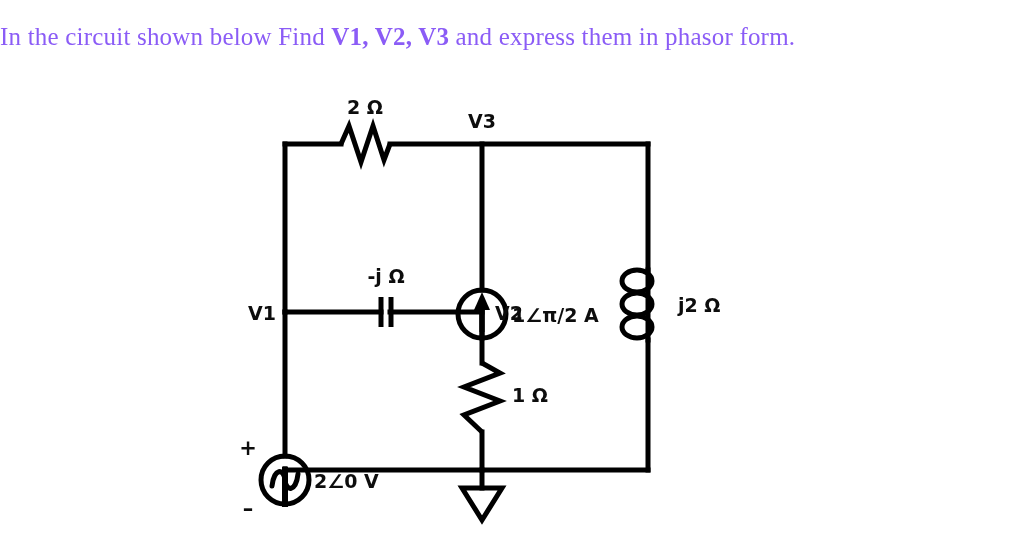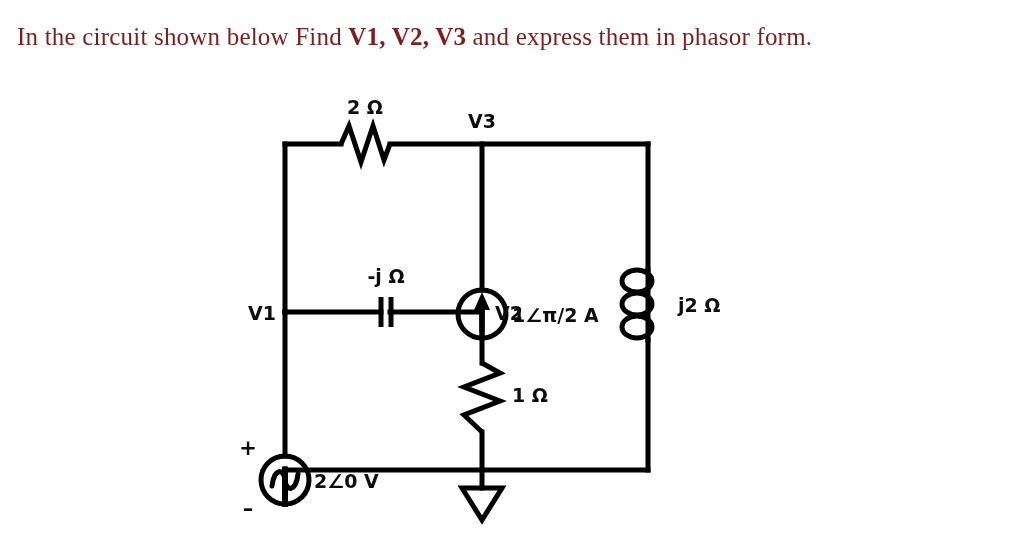--- a/index.html
+++ b/index.html
@@ -11,28 +11,28 @@
   body {
     width: 1024px;
     height: 553px;
     overflow: hidden;
     font-family: "Liberation Serif", serif;
     color: #000000;
     position: relative;
   }
   #problem-statement {
     position: absolute;
-    left: 17px;
+    left: 0;
     top: 22px;
     font-family: "Liberation Serif", serif;
     font-size: 25px;
     line-height: 30px;
     letter-spacing: 0.2px;
     white-space: nowrap;
-    color: #7f1d1d;
+    color: #8b5cf6;
   }
   #problem-statement .q-bold {
     font-weight: bold;
   }
   #circuit-figure {
     position: absolute;
     left: 0;
     top: 80px;
     width: 824px;
     height: 470px;

